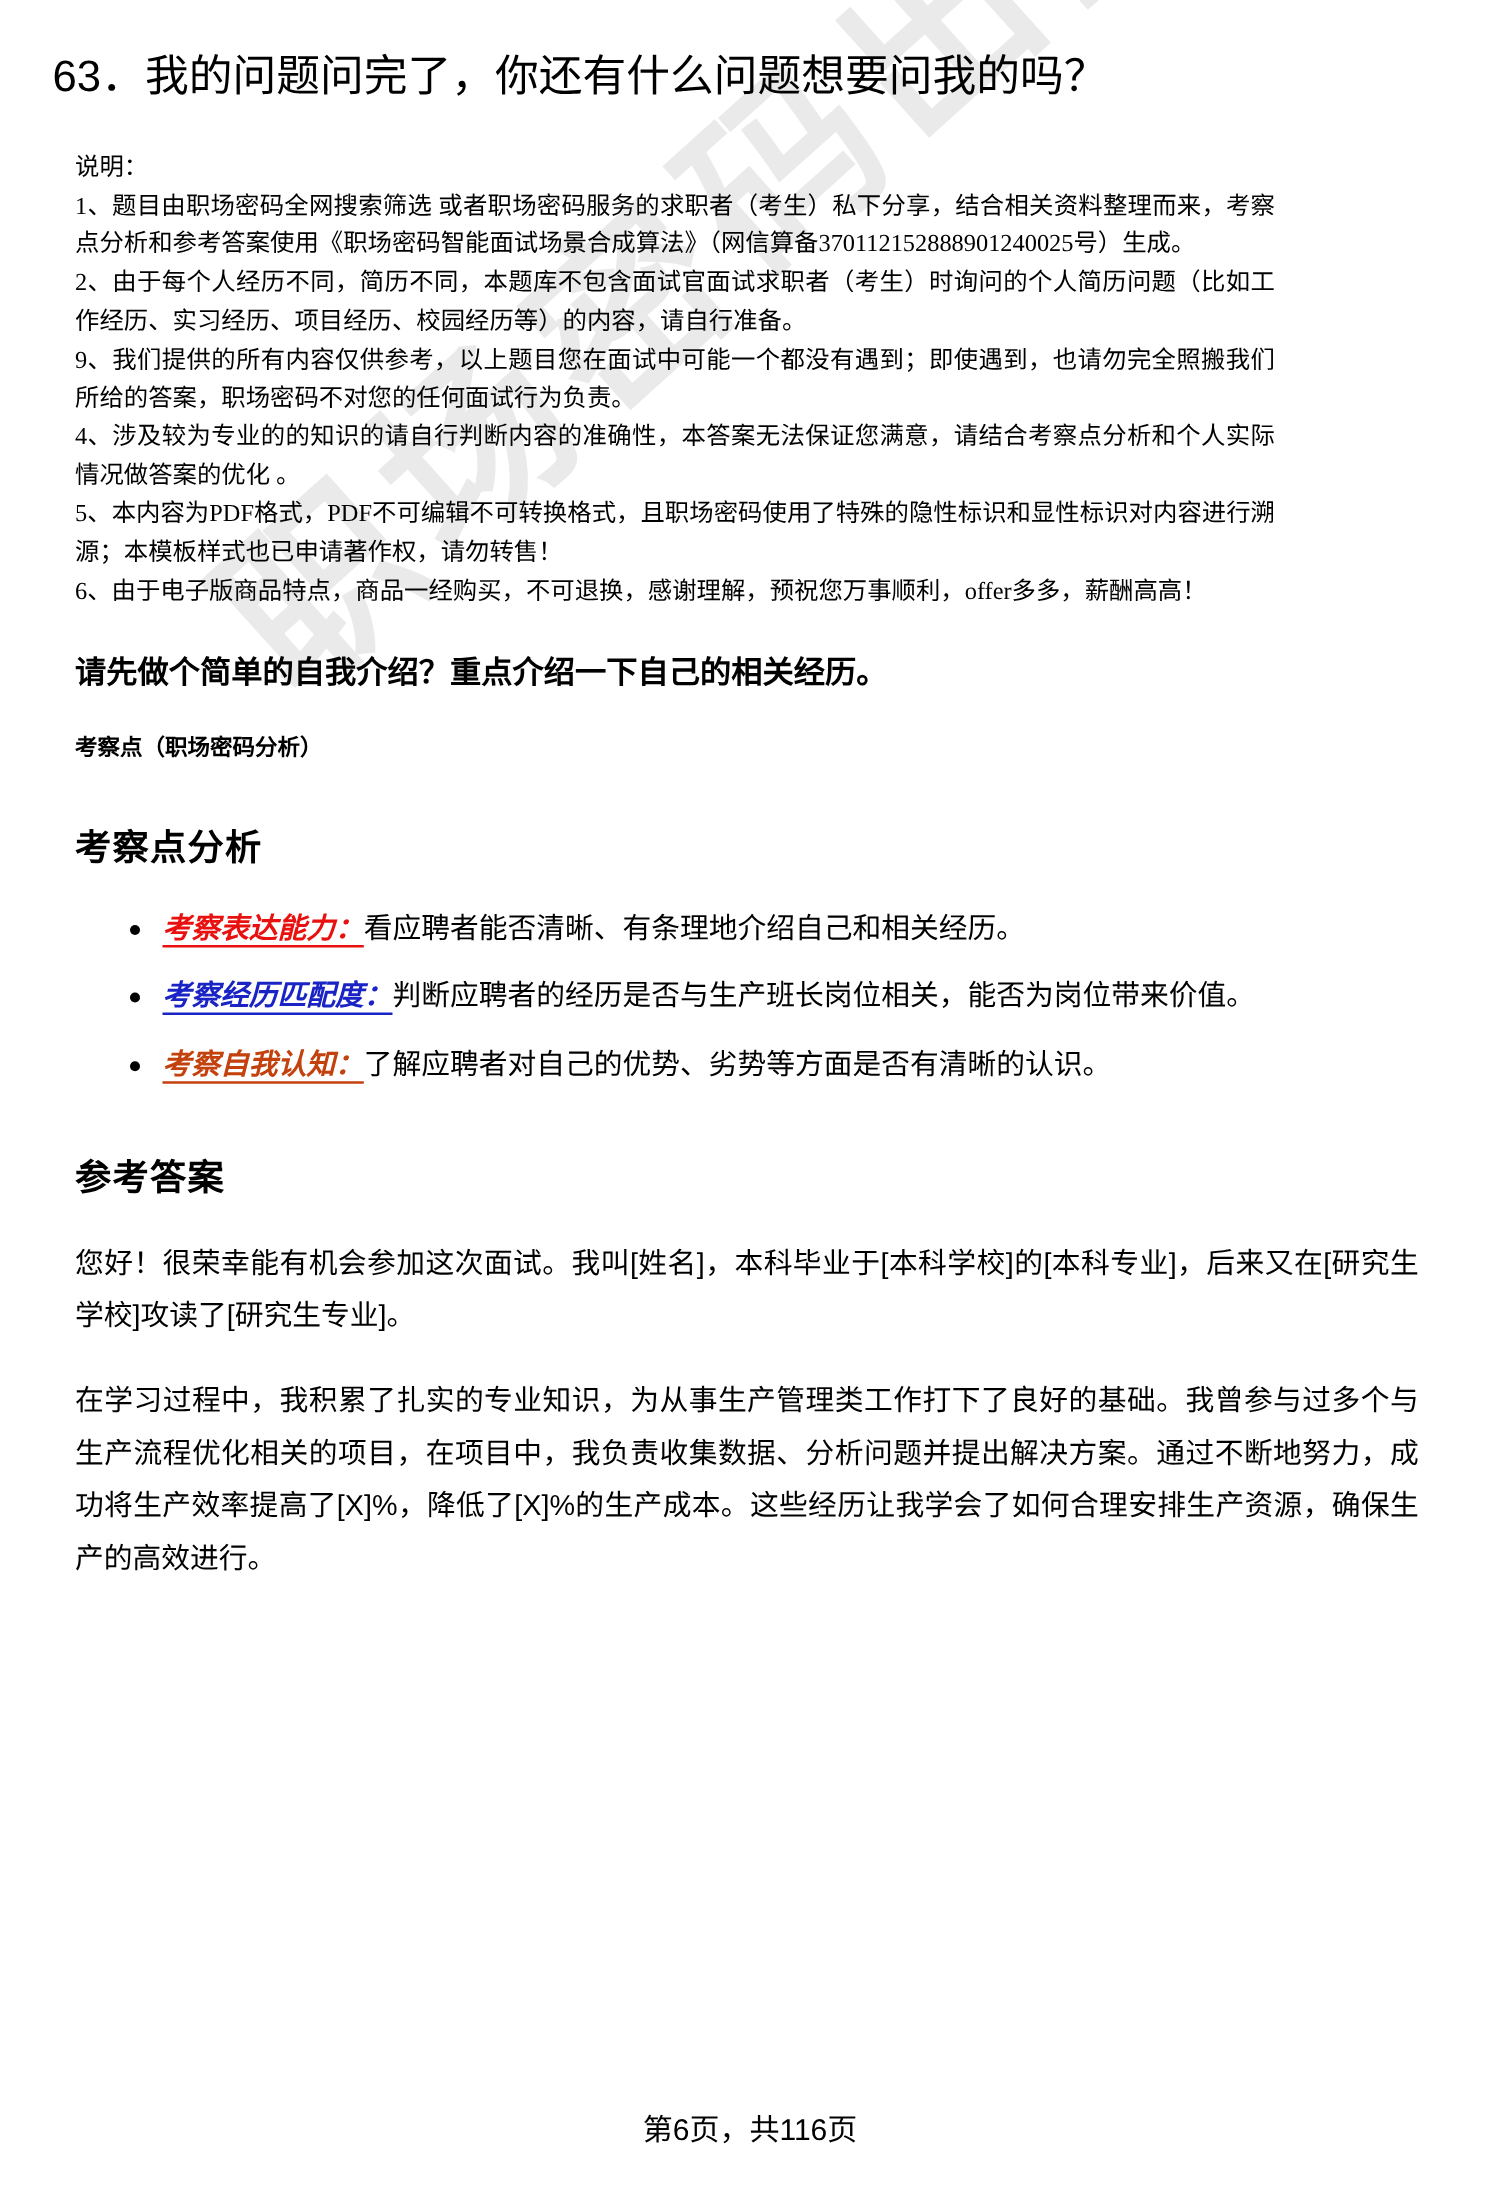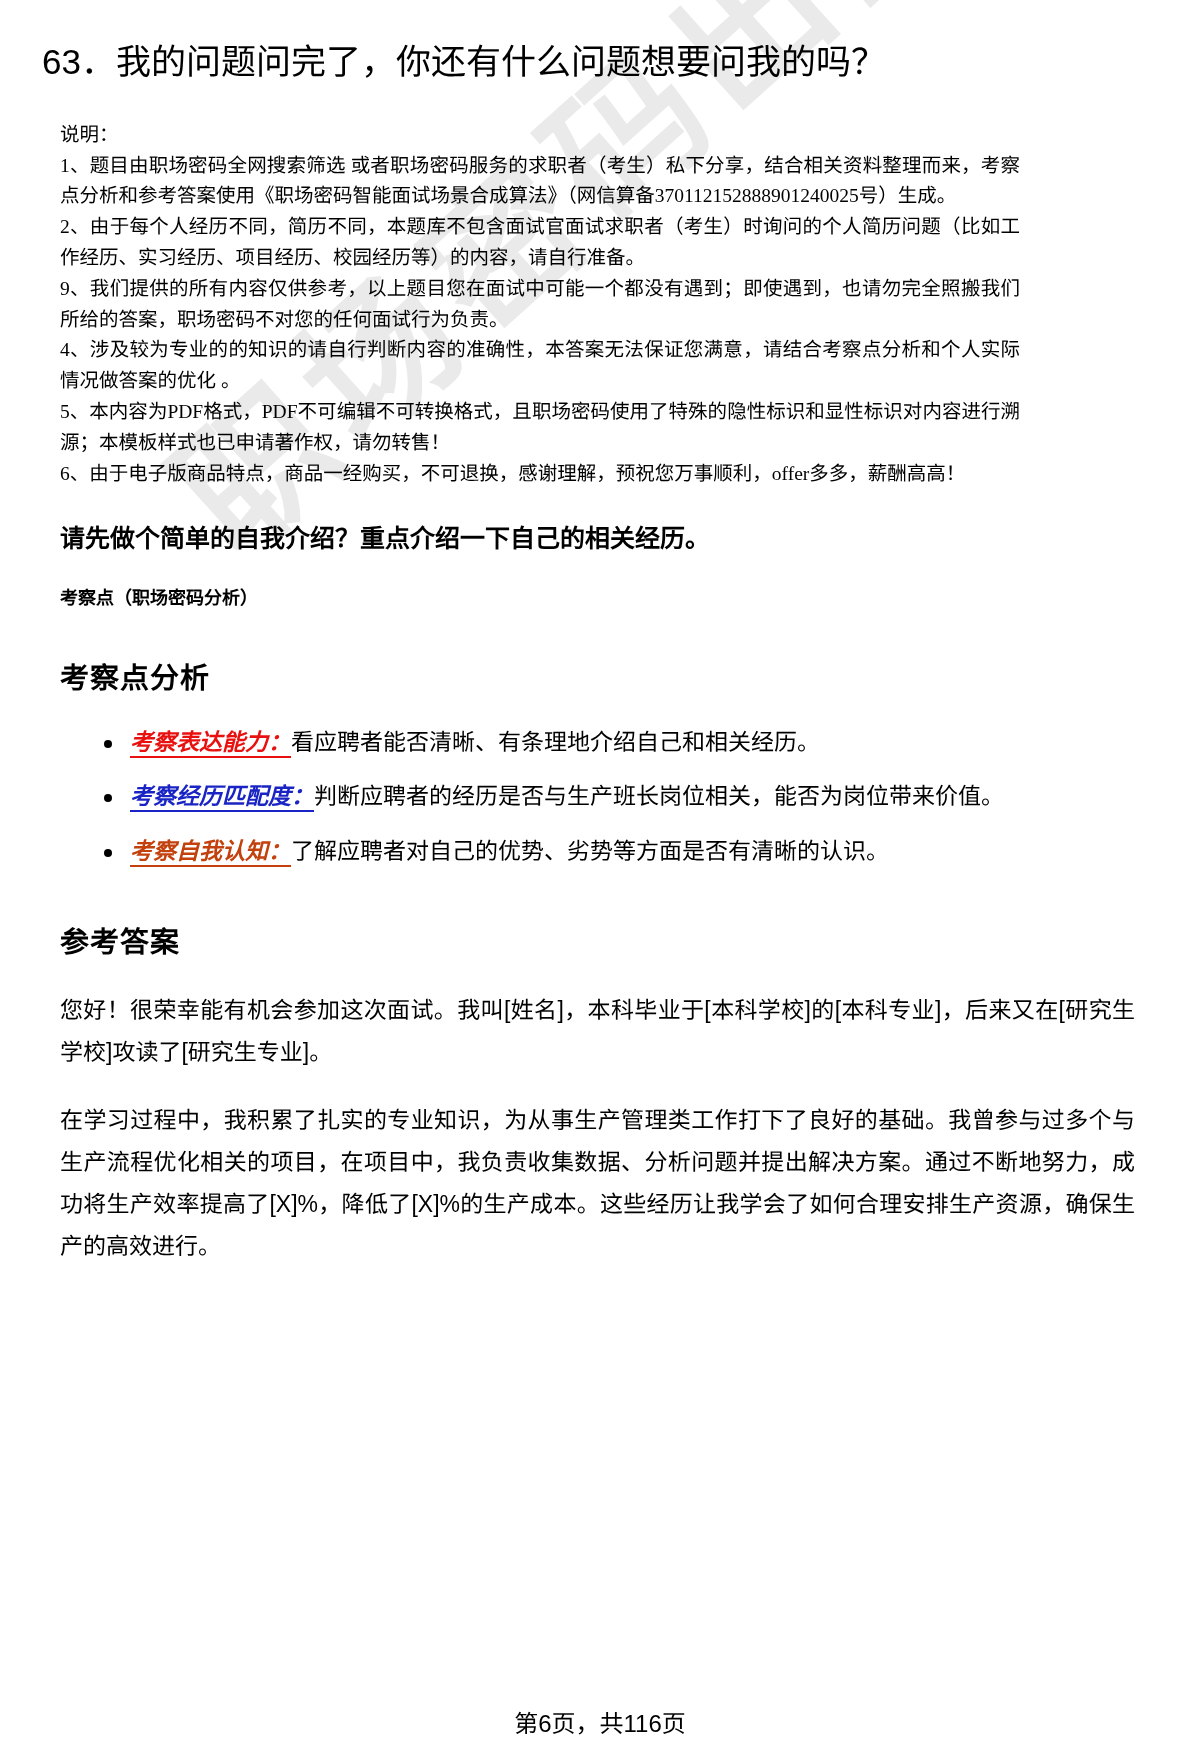--- a/index.html
+++ b/index.html
@@ -143,21 +143,21 @@
     color: #000;
     text-align: justify;
     text-justify: inter-ideograph;
     max-width: 1090px;
   }
 
   
   .footer {
     position: absolute;
     left: 0;
-    bottom: 16px;
+    bottom: 36px;
     width: 1200px;
     text-align: center;
     font-size: 24px;
     color: #000;
     z-index: 2;
   }
 </style>
 </head>
 <body>
 

